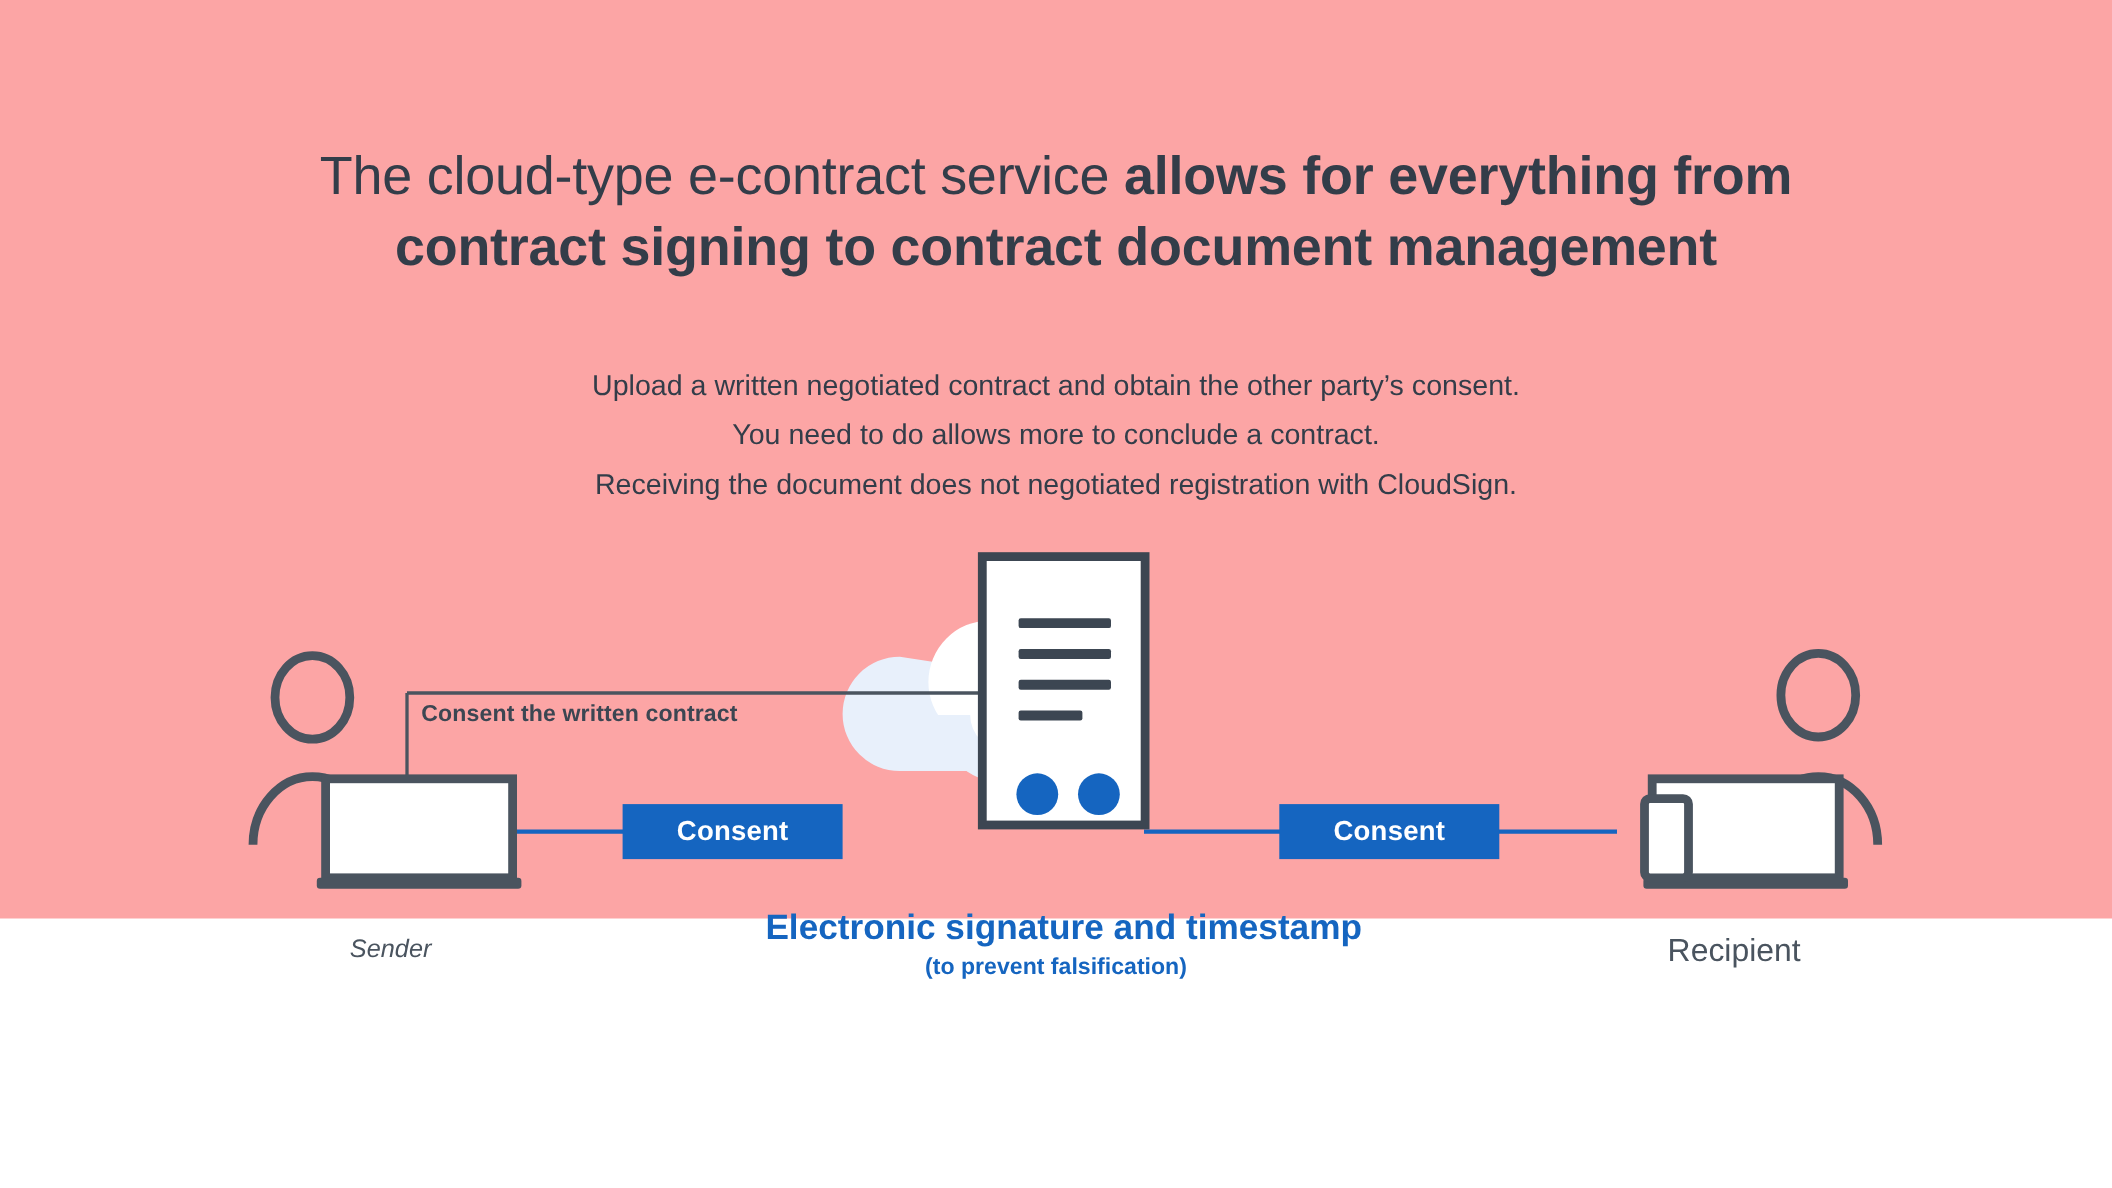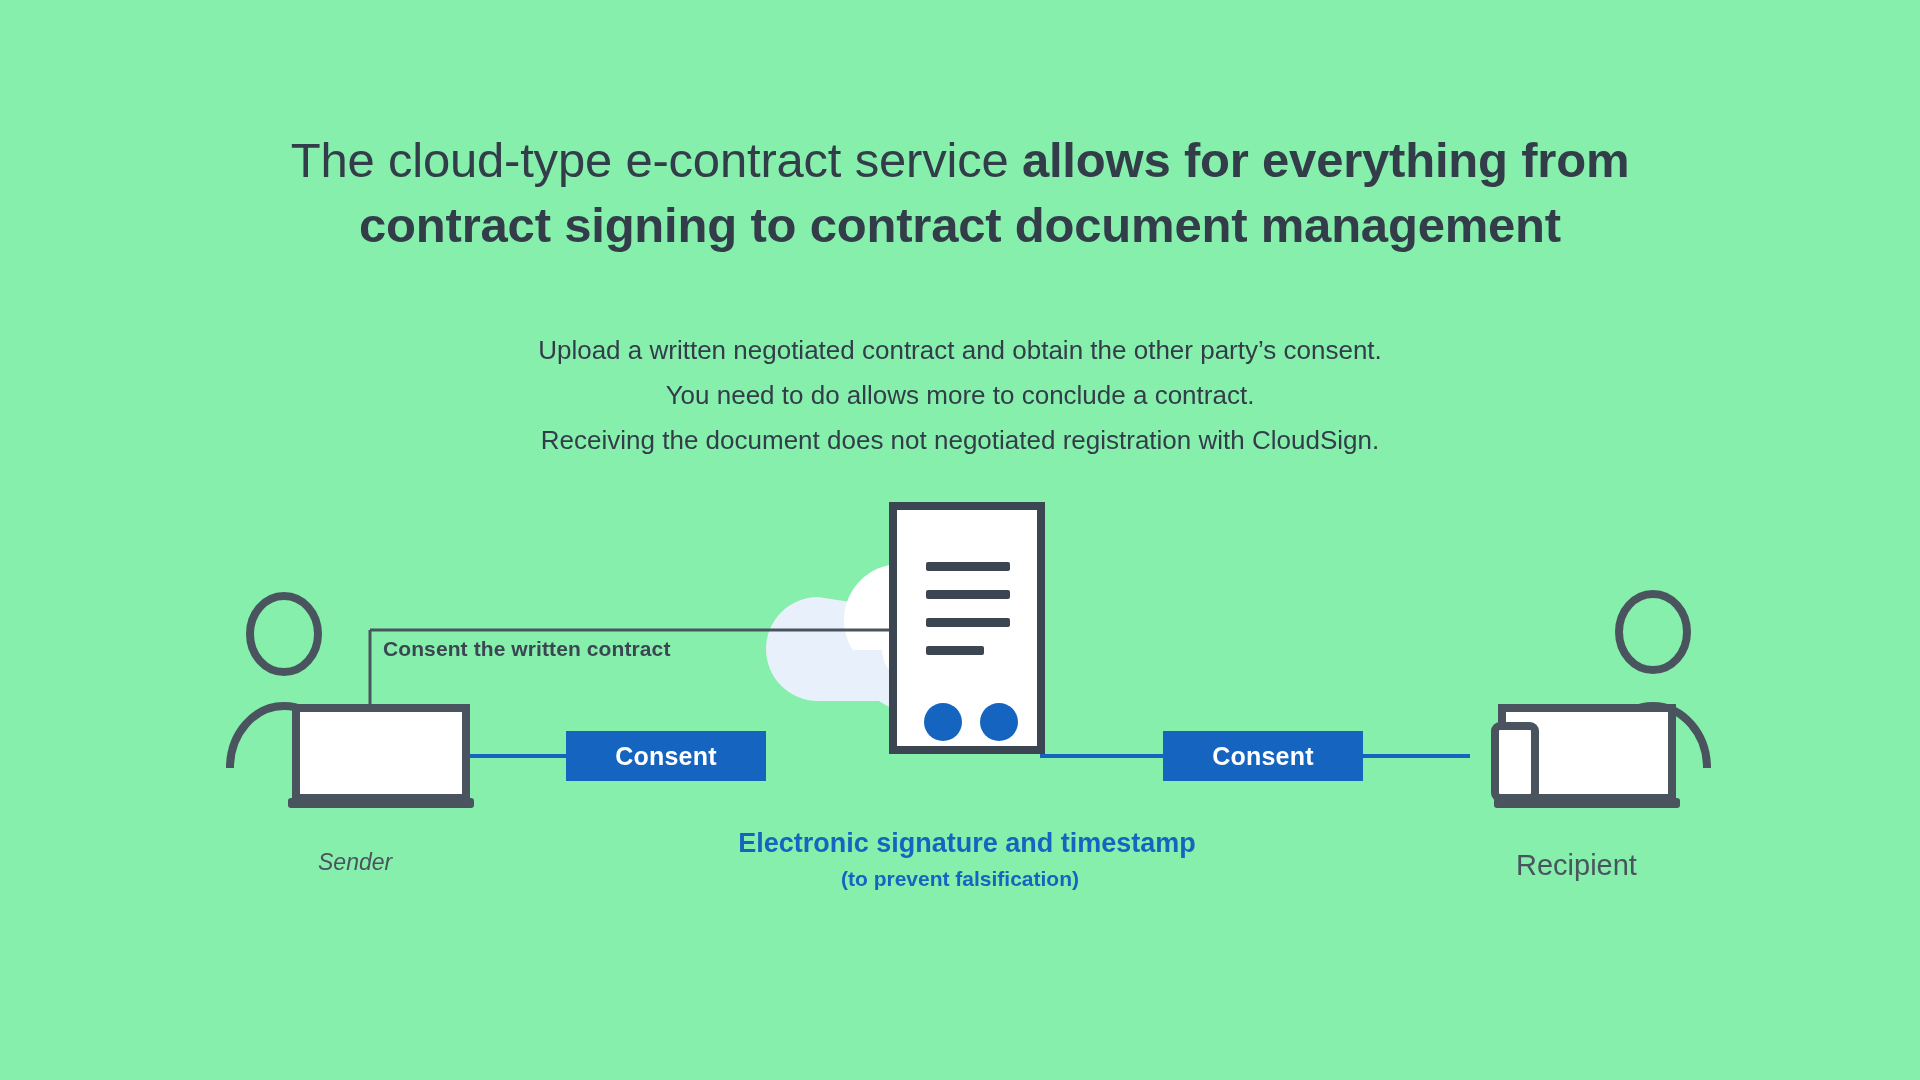--- a/index.html
+++ b/index.html
@@ -11,22 +11,22 @@
     width: 1920px;
     height: 1080px;
     font-family: "Liberation Sans", sans-serif;
     overflow: hidden;
     position: relative;
   }
 
   .page {
     position: relative;
     width: 1920px;
-    height: 1080px;
-    background: #86efac;
+    height: 835px;
+    background: #fca5a5;
   }
 
   
   .headline {
     position: absolute;
     top: 128px;
     left: 0;
     width: 1920px;
     text-align: center;
     color: #333d49;
@@ -104,21 +104,21 @@
 
   .sig-caption {
     position: absolute;
     left: 0;
     top: 825px;
     width: 1920px;
     text-align: center;
     color: #1565c0;
     font-weight: 700;
   }
-  .sig-caption .l1 { display: block; font-size: 27px; line-height: 36px; padding-left: 14px; }
+  .sig-caption .l1 { display: block; font-size: 32px; line-height: 36px; padding-left: 14px; }
   .sig-caption .l2 { display: block; font-size: 21px; line-height: 36px; }
 </style>
 </head>
 <body>
 
 <div class="page">
 
   <div class="headline">
     <div><span class="reg">The cloud-type e-contract service </span><span class="bold">allows for everything from</span></div>
     <div class="bold">contract signing to contract document management</div>

